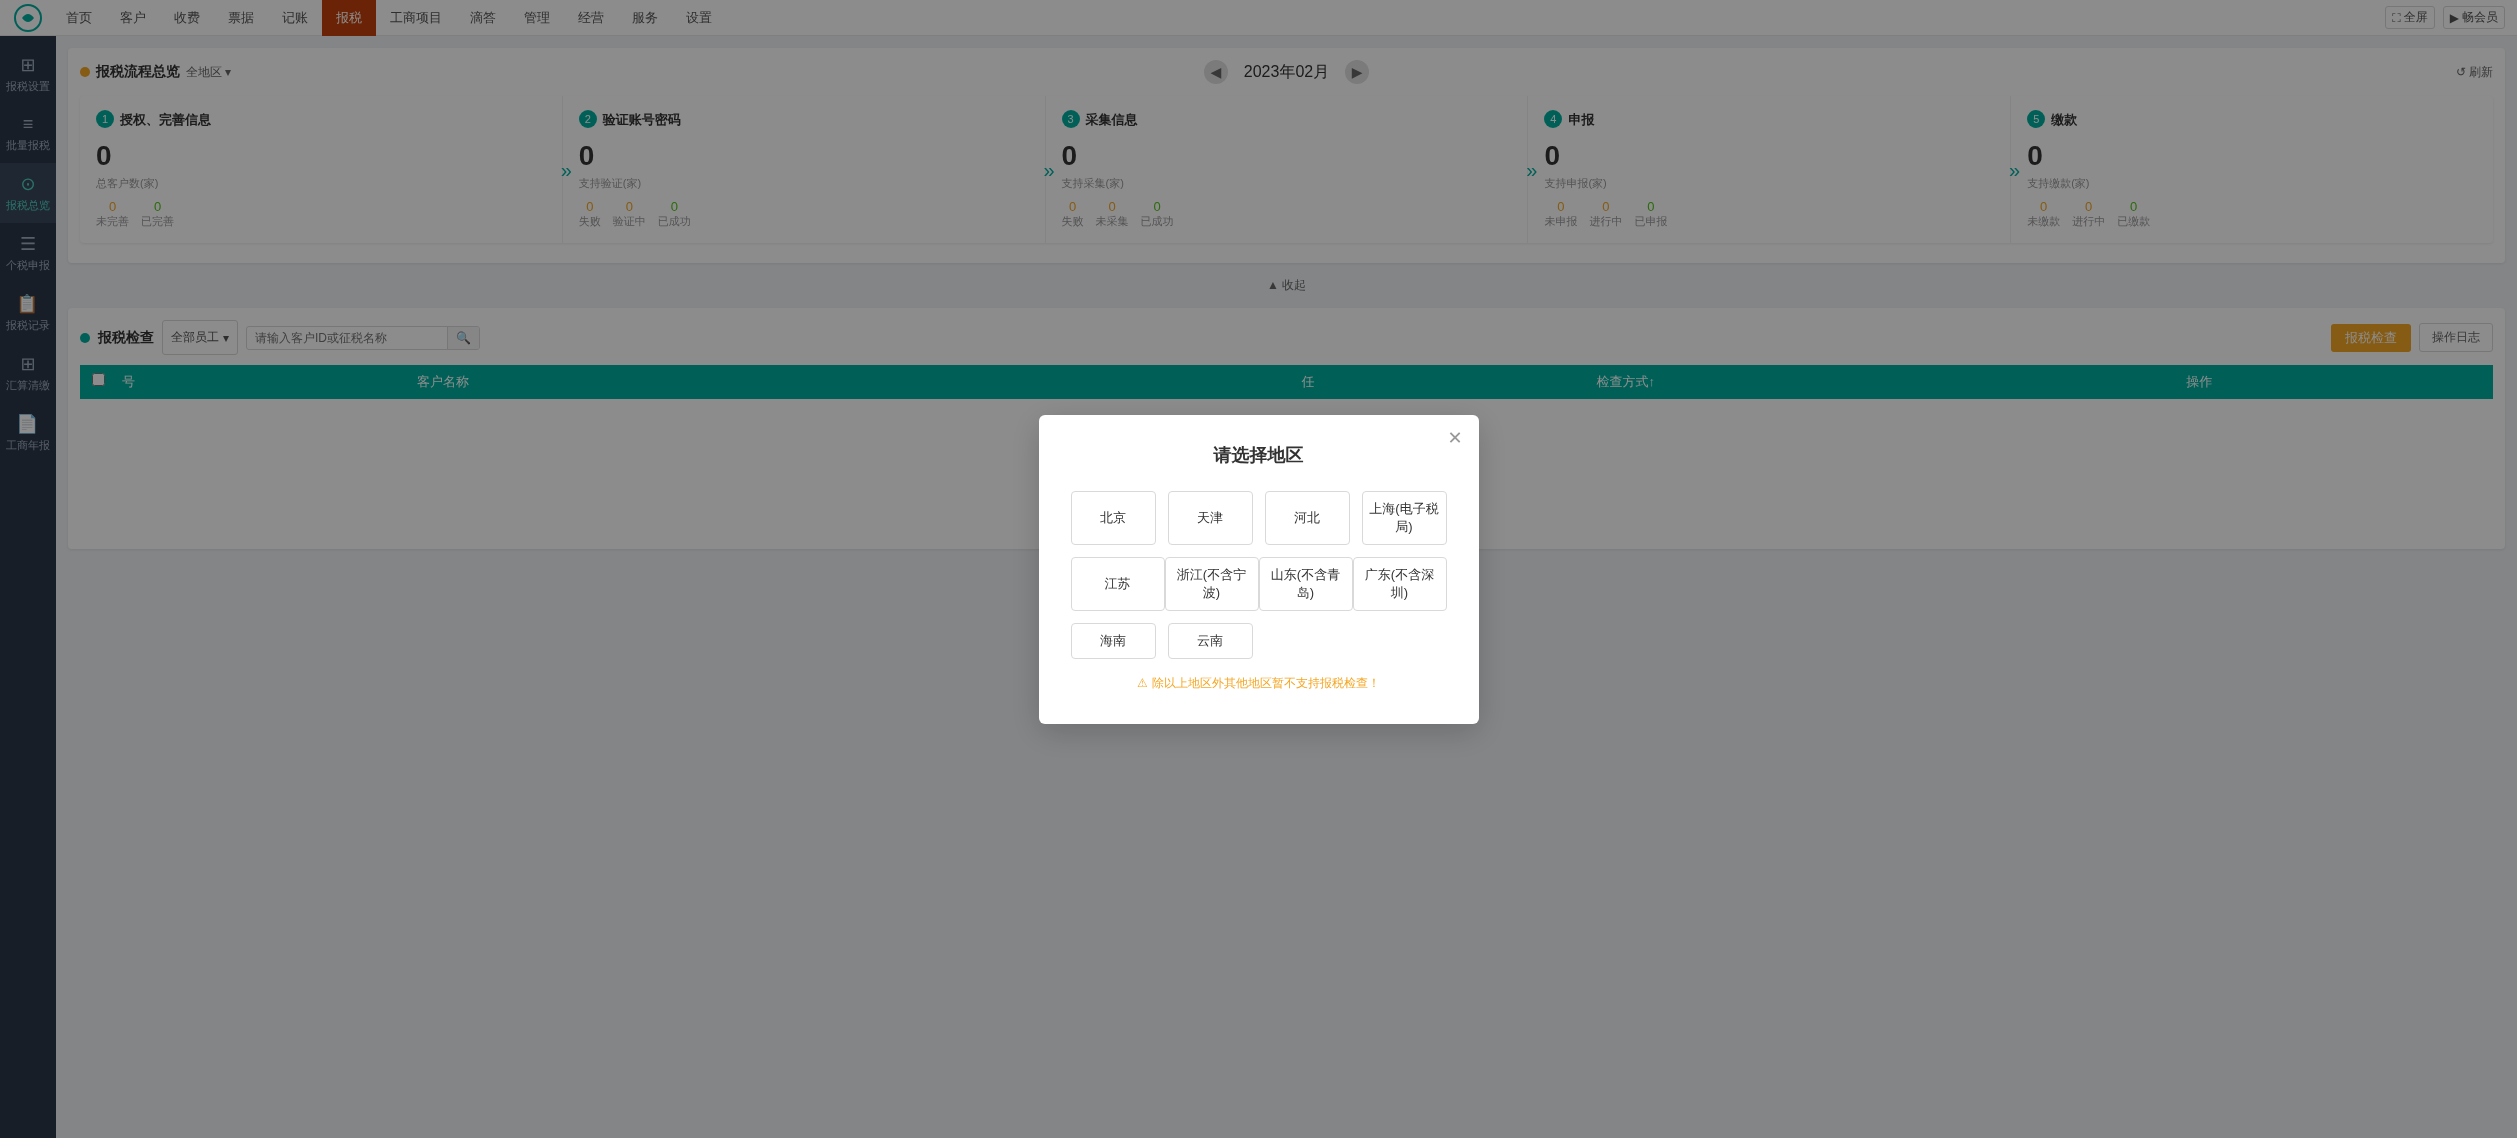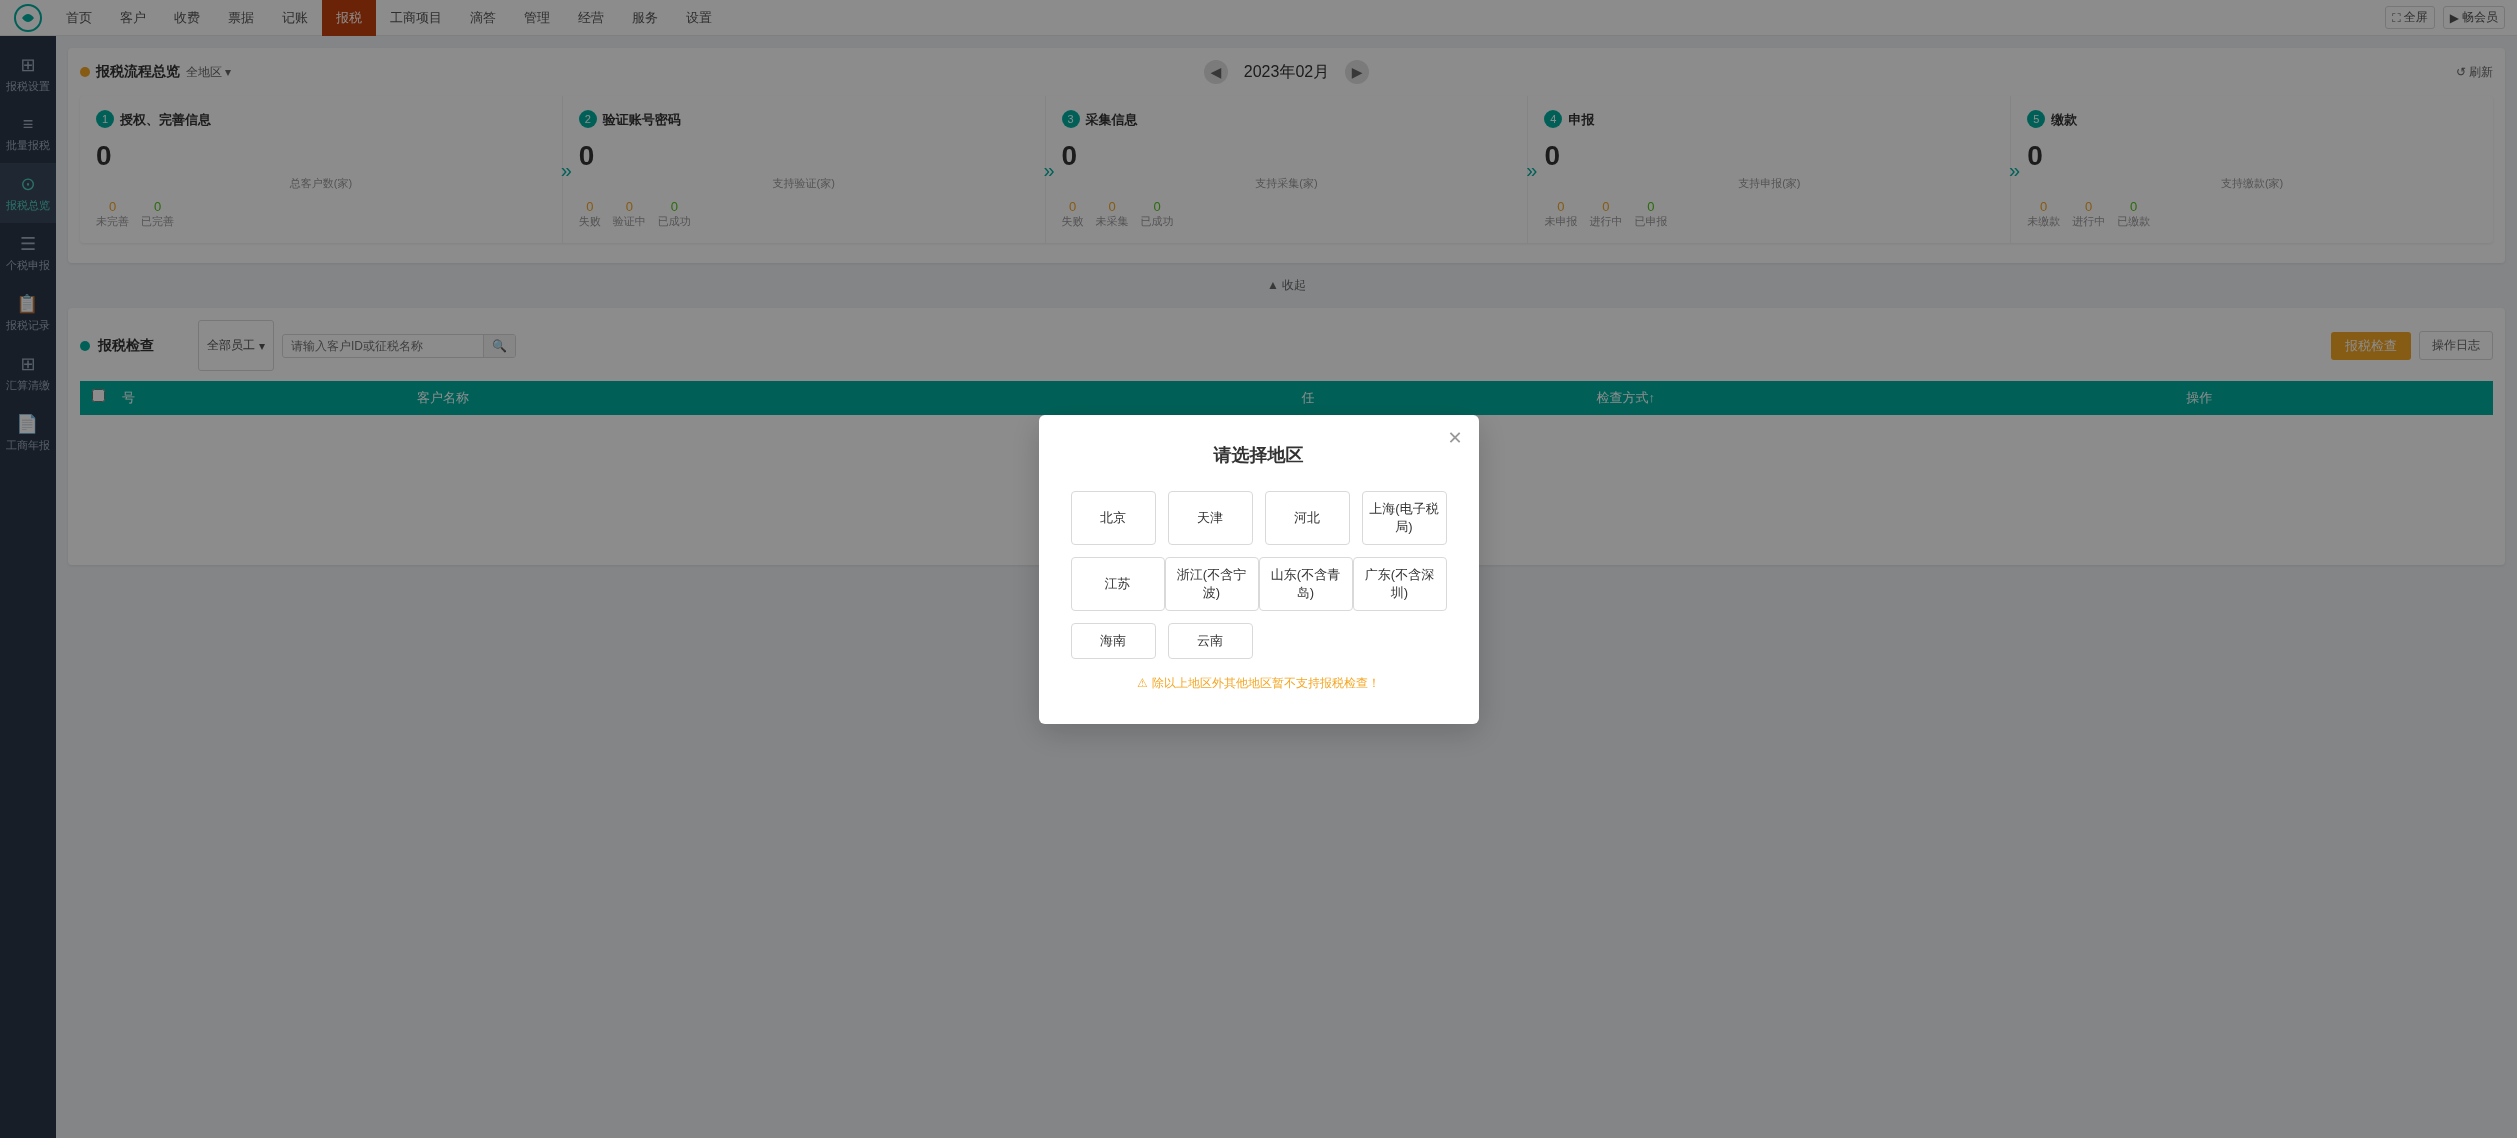--- a/index.html
+++ b/index.html
@@ -128,21 +128,21 @@
       justify-content: center;
       width: 18px; height: 18px;
       border-radius: 50%;
       background: #00b0a0;
       color: #fff;
       font-size: 11px;
       margin-bottom: 6px;
     }
     .flow-step-title { font-size: 13px; font-weight: bold; color: #333; margin-bottom: 4px; }
     .flow-step-count { font-size: 28px; font-weight: bold; color: #333; margin-bottom: 4px; }
-    .flow-step-label { font-size: 11px; color: #999; margin-bottom: 8px; text-align: center; }
+    .flow-step-label { font-size: 11px; color: #999; margin-bottom: 8px; }
     .flow-step-stats { display: flex; gap: 12px; }
     .stat-item { display: flex; flex-direction: column; align-items: center; }
     .stat-num { font-size: 13px; color: #f5a623; }
     .stat-num.green { color: #52c41a; }
     .stat-label { font-size: 11px; color: #999; }
     .date-nav-btn {
       cursor: pointer;
       width: 24px; height: 24px;
       border-radius: 50%;
       background: #e0e0e0;
@@ -190,26 +190,26 @@
       color: #666;
       border: 1px solid #d9d9d9;
       padding: 5px 12px;
       border-radius: 3px;
       cursor: pointer;
       font-size: 12px;
     }
     .select-box {
       border: 1px solid #d9d9d9;
       border-radius: 3px;
-      padding: 16px 8px;
+      padding: 8px 8px;
       font-size: 12px;
       color: #555;
       background: #fff;
       cursor: pointer;
-      display: flex; align-items: center; gap: 4px; margin-left: 36px;
+      display: flex; align-items: center; gap: 4px;
     }
     .search-input {
       border: 1px solid #d9d9d9;
       border-radius: 3px;
       padding: 4px 8px;
       font-size: 12px;
       color: #555;
       width: 200px;
     }
 

